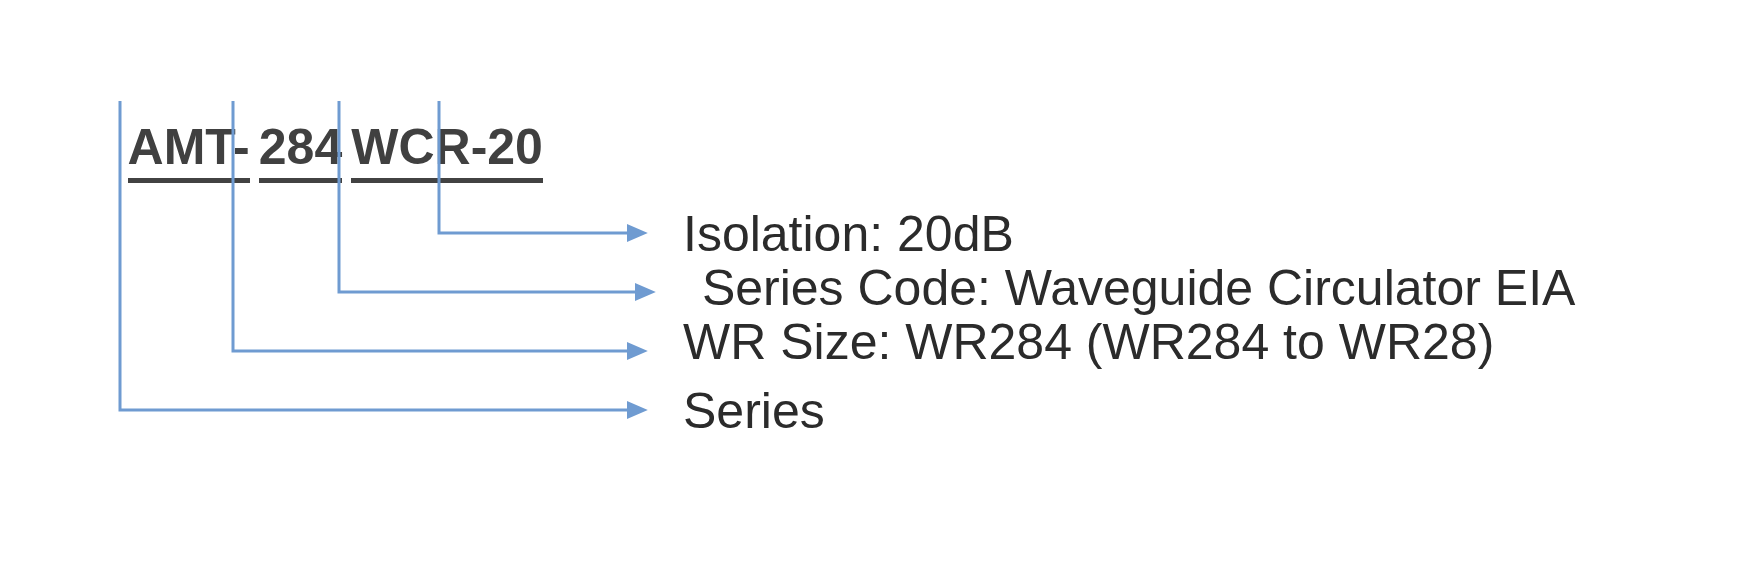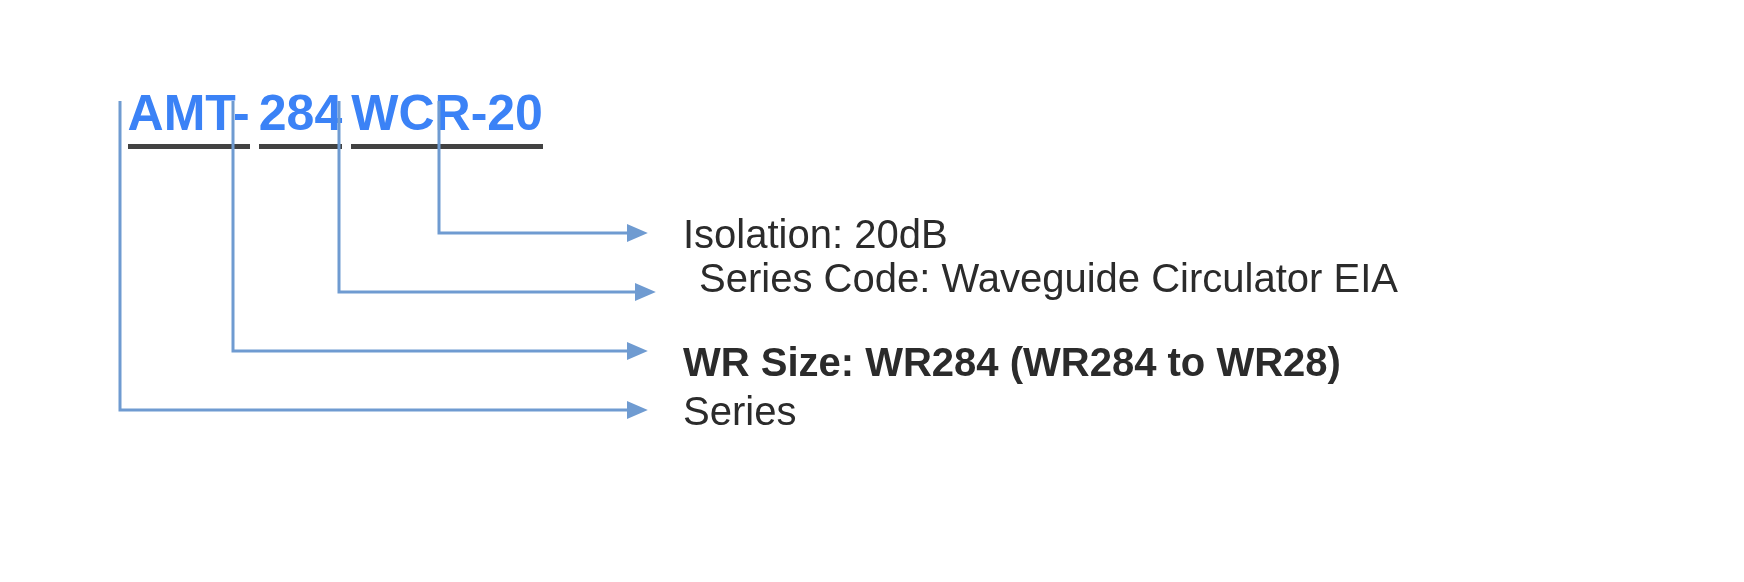--- a/index.html
+++ b/index.html
@@ -15,25 +15,25 @@
     width: 1744px;
     height: 582px;
     background: #ffffff;
     overflow: hidden;
   }
 
   
   .partnumber {
     position: absolute;
     left: 72px;
-    top: 26px;
+    top: 60px;
     font-family: "Liberation Sans", sans-serif;
     font-size: 50px;
     font-weight: bold;
-    color: #3b82f6;
+    color: #404040;
     letter-spacing: 0px;
     white-space: pre;
     line-height: 58px;
   }
   .pn-seg {
     display: inline-block;
     border-bottom: 5px solid #424242;
     padding-bottom: 2px;
   }
   .pn-gap {
@@ -47,28 +47,28 @@
     left: 0;
     top: 0;
     width: 1744px;
     height: 582px;
   }
 
   
   .callout-label {
     position: absolute;
     font-family: "Liberation Sans", sans-serif;
-    font-size: 40px;
+    font-size: 50px;
     color: #2b2b2b;
     white-space: pre;
     line-height: 44px;
   }
   #label-isolation  { left: 683px; top: 212px; }
-  #label-series     { left: 688px; top: 256px; }
-  #label-wrsize     { left: 683px; top: 340px; font-weight: bold; }
+  #label-series     { left: 688px; top: 266px; }
+  #label-wrsize     { left: 683px; top: 320px; }
   #label-brand      { left: 683px; top: 389px; }
 </style>
 </head>
 <body>
 
 <div id="canvas">
 
   <div class="partnumber">
     <span class="pn-seg">AMT-</span><span class="pn-gap"></span><span class="pn-seg">284</span><span class="pn-gap"></span><span class="pn-seg">WCR</span><span class="pn-seg">-20</span>
   </div>

